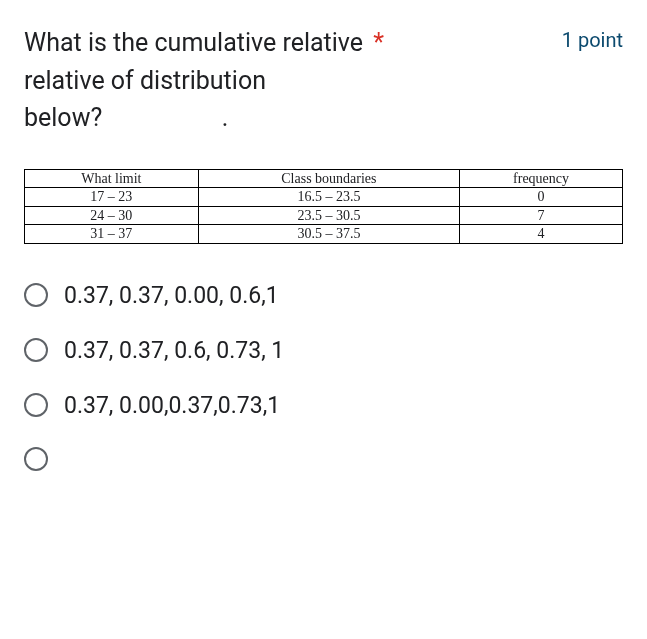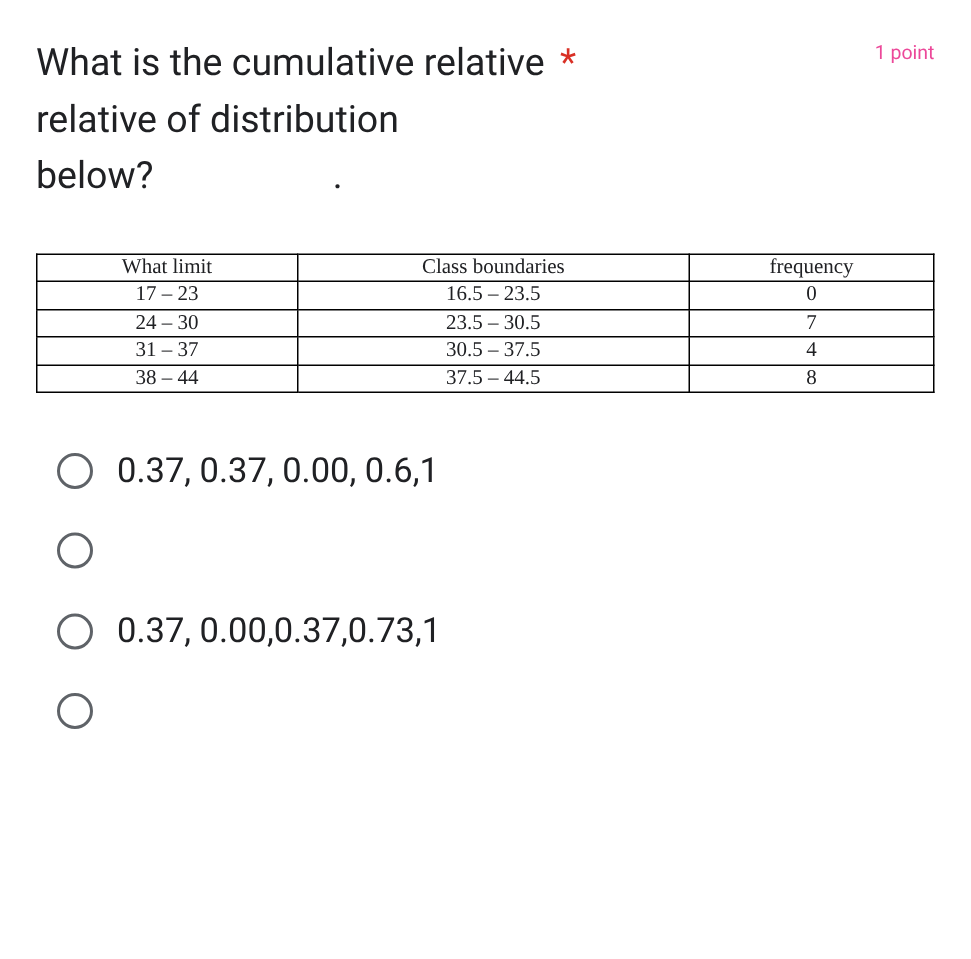--- a/index.html
+++ b/index.html
@@ -24,22 +24,22 @@
     line-height: 1.5;
     color: #202124;
     flex: 1;
   }
   .required-asterisk {
     color: #d93025;
     font-size: 25px;
     margin-left: 4px;
   }
   .points {
-    color: #ec4899;
-    font-size: 13px;
+    color: #0c4a6e;
+    font-size: 20px;
     white-space: nowrap;
     margin-left: 9px;
     padding-top: 4px;
   }
   .table-wrap {
     padding: 32px 24px 8px 24px;
   }
   table.data-table {
     width: 100%;
     border-collapse: collapse;
@@ -50,21 +50,21 @@
     border: 1px solid #000;
     text-align: center;
     padding: 0 4px;
     line-height: 1.25;
     font-weight: normal;
   }
   table.data-table th {
     font-weight: normal;
   }
   .options {
-    padding: 16px 24px 24px 38px;
+    padding: 16px 24px 24px 24px;
   }
   .option-row {
     display: flex;
     align-items: center;
     padding: 14px 0;
     cursor: pointer;
   }
   .radio {
     width: 24px;
     height: 24px;
@@ -112,36 +112,32 @@
       <tr>
         <td>24 – 30</td>
         <td>23.5 – 30.5</td>
         <td>7</td>
       </tr>
       <tr>
         <td>31 – 37</td>
         <td>30.5 – 37.5</td>
         <td>4</td>
       </tr>
-      <tr>
-        <td>38 – 44</td>
-        <td>37.5 – 44.5</td>
-        <td>8</td>
-      </tr>
     </tbody>
   </table>
 </div>
 
 <div class="options">
   <div class="option-row">
     <div class="radio"></div>
     <div class="option-label">0.37, 0.37, 0.00, 0.6,1</div>
   </div>
   <div class="option-row">
     <div class="radio"></div>
+    <div class="option-label">0.37, 0.37, 0.6, 0.73, 1</div>
   </div>
   <div class="option-row">
     <div class="radio"></div>
     <div class="option-label">0.37, 0.00,0.37,0.73,1</div>
   </div>
   <div class="option-row">
     <div class="radio"></div>
   </div>
 </div>
 

